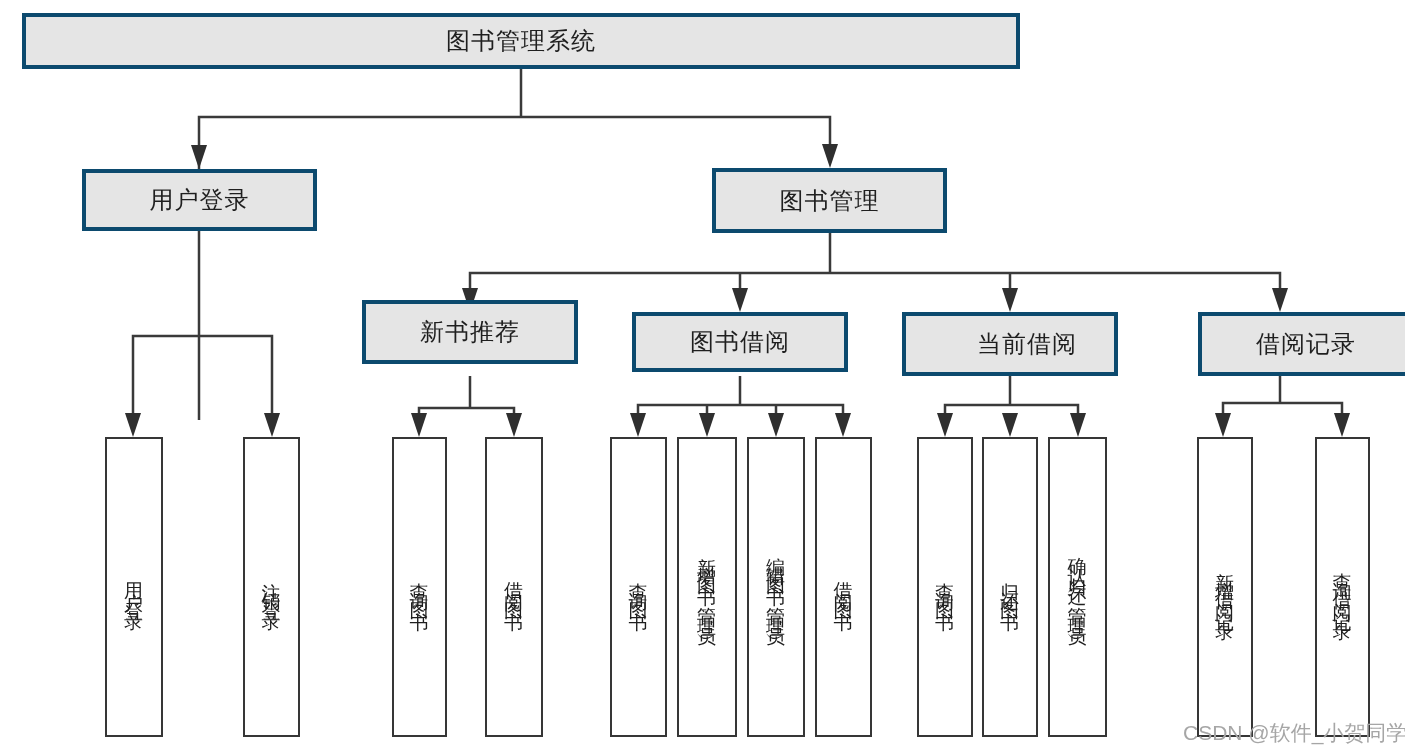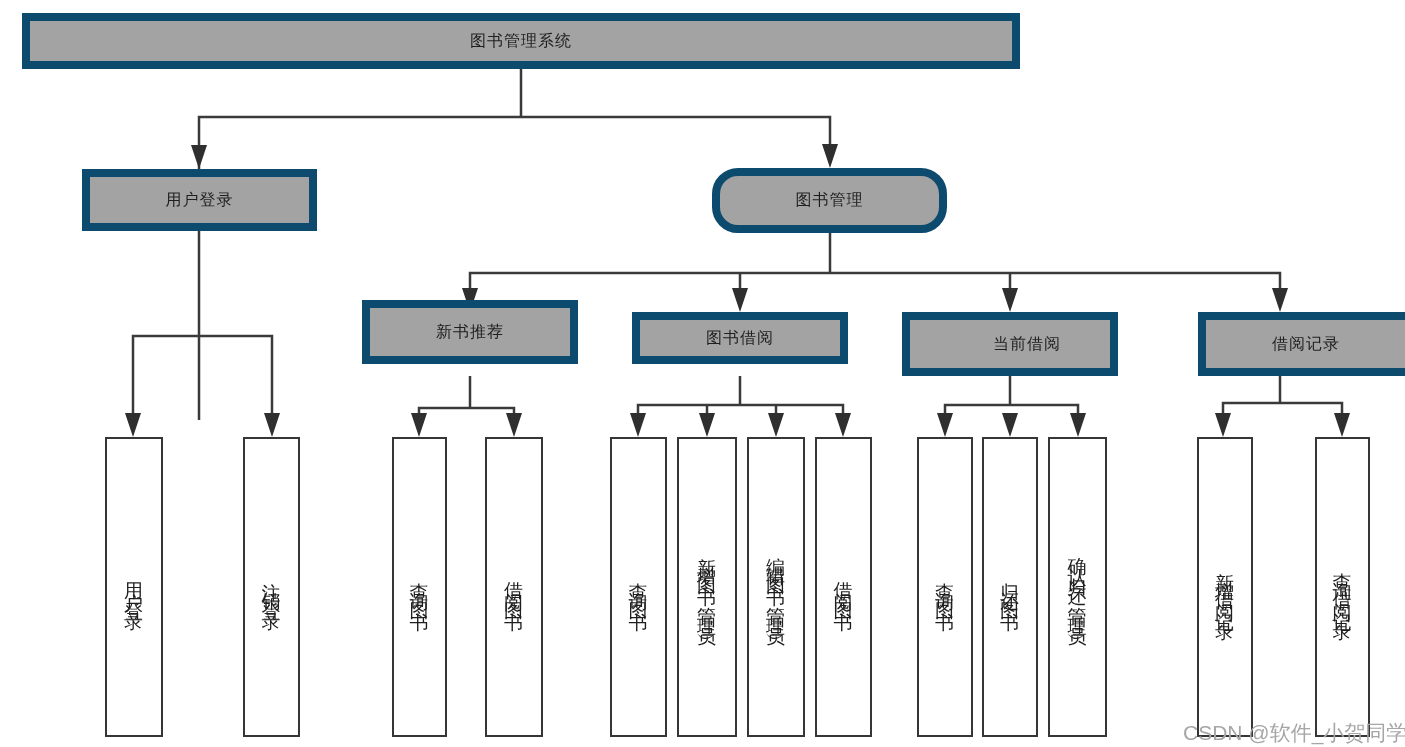--- a/index.html
+++ b/index.html
@@ -16,27 +16,27 @@
 
   .connectors {
     position: absolute;
     left: 0; top: 0;
     width: 1405px; height: 747px;
     pointer-events: none;
   }
 
   .node {
     position: absolute;
-    background: #a3a3a3;
-    border: 8px solid #0c4a6e;
+    background: #e5e5e5;
+    border: 4px solid #0c4a6e;
     display: flex;
     align-items: center;
     justify-content: center;
     color: #1f1f1f;
-    font-size: 16px;
+    font-size: 24px;
     letter-spacing: 1px;
   }
 
   .leaf {
     position: absolute;
     background: #ffffff;
     border: 2.5px solid #363636;
     display: flex;
     align-items: center;
     justify-content: center;
@@ -122,28 +122,28 @@
     </g>
   </svg>
 
   <div class="node" style="left:22px; top:13px; width:998px; height:56px;">
     <span>图书管理系统</span>
   </div>
 
   <div class="node" style="left:82px; top:169px; width:235px; height:62px;">
     <span>用户登录</span>
   </div>
-  <div class="node" style="left:712px; top:168px; width:235px; height:65px;border-radius:26px;">
+  <div class="node" style="left:712px; top:168px; width:235px; height:65px;">
     <span>图书管理</span>
   </div>
 
   <div class="node" style="left:362px; top:300px; width:216px; height:64px;">
     <span>新书推荐</span>
   </div>
-  <div class="node" style="left:632px; top:312px; width:216px; height:52px;">
+  <div class="node" style="left:632px; top:312px; width:216px; height:60px;">
     <span>图书借阅</span>
   </div>
   <div class="node" style="left:902px; top:312px; width:216px; height:64px;padding-left:34px;">
     <span>当前借阅</span>
   </div>
   <div class="node" style="left:1172px; top:312px; width:216px; height:64px;margin-left:26px;">
     <span>借阅记录</span>
   </div>
 
   <div class="leaf" style="left:105px; top:437px; width:58px; height:300px;">

